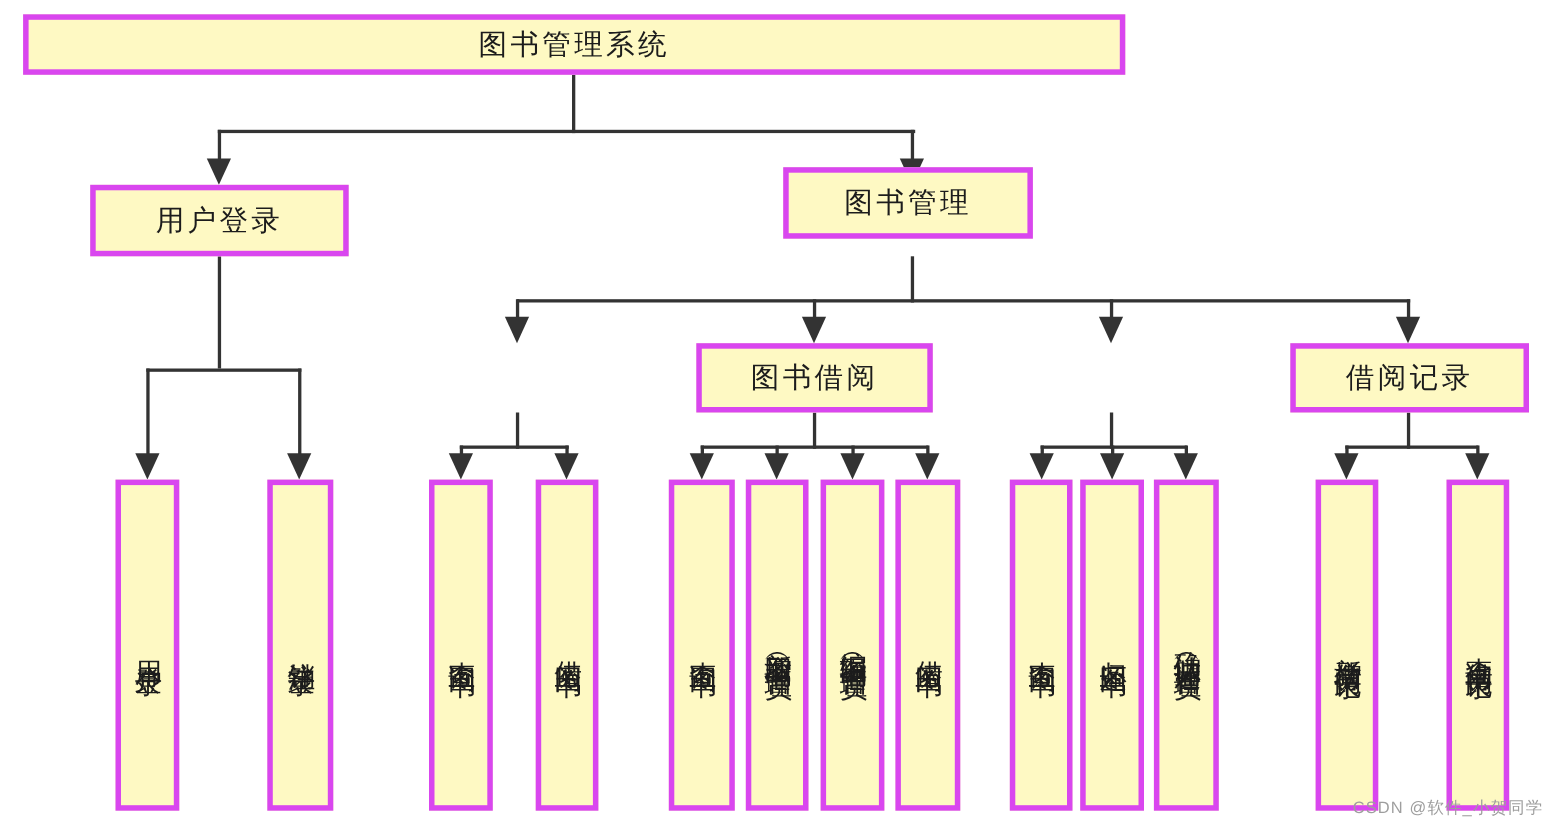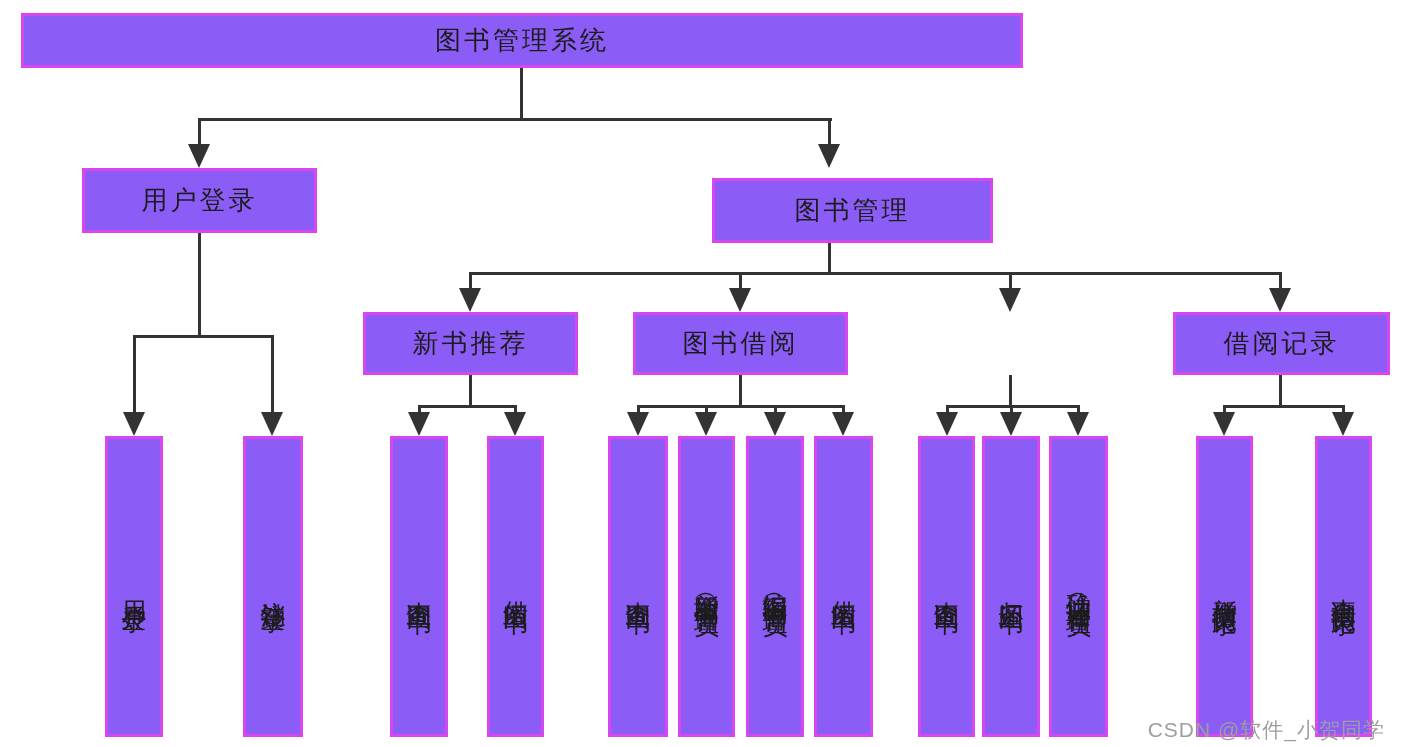--- a/index.html
+++ b/index.html
@@ -5,40 +5,40 @@
 <style>
   * { margin:0; padding:0; box-sizing:border-box; }
   html,body { background:#ffffff; }
   body { font-family:"Liberation Sans", sans-serif; }
   .canvas {
     position:relative; width:1405px; height:747px;
     background:#ffffff; overflow:hidden;
   }
   
   .box {
-    position:absolute; border:3px solid #d946ef; background:#8b5cf6;
+    position:absolute; border:5px solid #d946ef; background:#fef9c3;
     display:flex; align-items:center; justify-content:center;
     color:#1c1c1c;
   }
   .h { font-size:26px; letter-spacing:3px; white-space:nowrap; }
   .v {
     writing-mode:vertical-rl; text-orientation:mixed;
     font-size:25px; letter-spacing:3px; line-height:1;
   }
   
   .vl { position:absolute; width:3px; background:#333333; }
   .hl { position:absolute; height:3px; background:#333333; }
   .ah {
     position:absolute; width:0; height:0;
     border-left:11px solid transparent; border-right:11px solid transparent;
     border-top:24px solid #333333;
   }
   .watermark {
-    position:absolute; right:20px; bottom:3px;
-    font-size:21px; letter-spacing:1px; color:#9e9e9e;
+    position:absolute; right:2px; bottom:3px;
+    font-size:15px; letter-spacing:1px; color:#9e9e9e;
     white-space:nowrap; z-index:5;
   }
 </style>
 </head>
 <body>
 
 <div class="canvas">
 
   <div class="vl" style="left:520px;top:68px;height:53px"></div>
   <div class="hl" style="left:198px;top:118px;width:634px"></div>
@@ -95,23 +95,22 @@
   <div class="vl" style="left:1279px;top:375px;height:33px"></div>
   <div class="hl" style="left:1223px;top:405px;width:121px"></div>
   <div class="vl" style="left:1223px;top:405px;height:10px"></div>
   <div class="ah" style="left:1213px;top:412px"></div>
   <div class="vl" style="left:1342px;top:405px;height:10px"></div>
   <div class="ah" style="left:1332px;top:412px"></div>
 
   <div class="box h" style="left:21px;top:13px;width:1002px;height:55px">图书管理系统</div>
 
   <div class="box h" style="left:82px;top:168px;width:235px;height:65px">用户登录</div>
-  <div class="box h" style="left:712px;top:178px;width:281px;height:65px">图书管理</div>
+  <div class="box h" style="left:712px;top:152px;width:227px;height:65px">图书管理</div>
 
-  <div class="box h" style="left:363px;top:312px;width:215px;height:63px">新书推荐</div>
   <div class="box h" style="left:633px;top:312px;width:215px;height:63px">图书借阅</div>
   <div class="box h" style="left:1173px;top:312px;width:217px;height:63px">借阅记录</div>
 
   <div class="box v" style="left:105px;top:436px;width:58px;height:301px">用户登录</div>
   <div class="box v" style="left:243px;top:436px;width:60px;height:301px">注销登录</div>
 
   <div class="box v" style="left:390px;top:436px;width:58px;height:301px">查询图书</div>
   <div class="box v" style="left:487px;top:436px;width:57px;height:301px">借阅图书</div>
 
   <div class="box v" style="left:608px;top:436px;width:60px;height:301px">查询图书</div>

